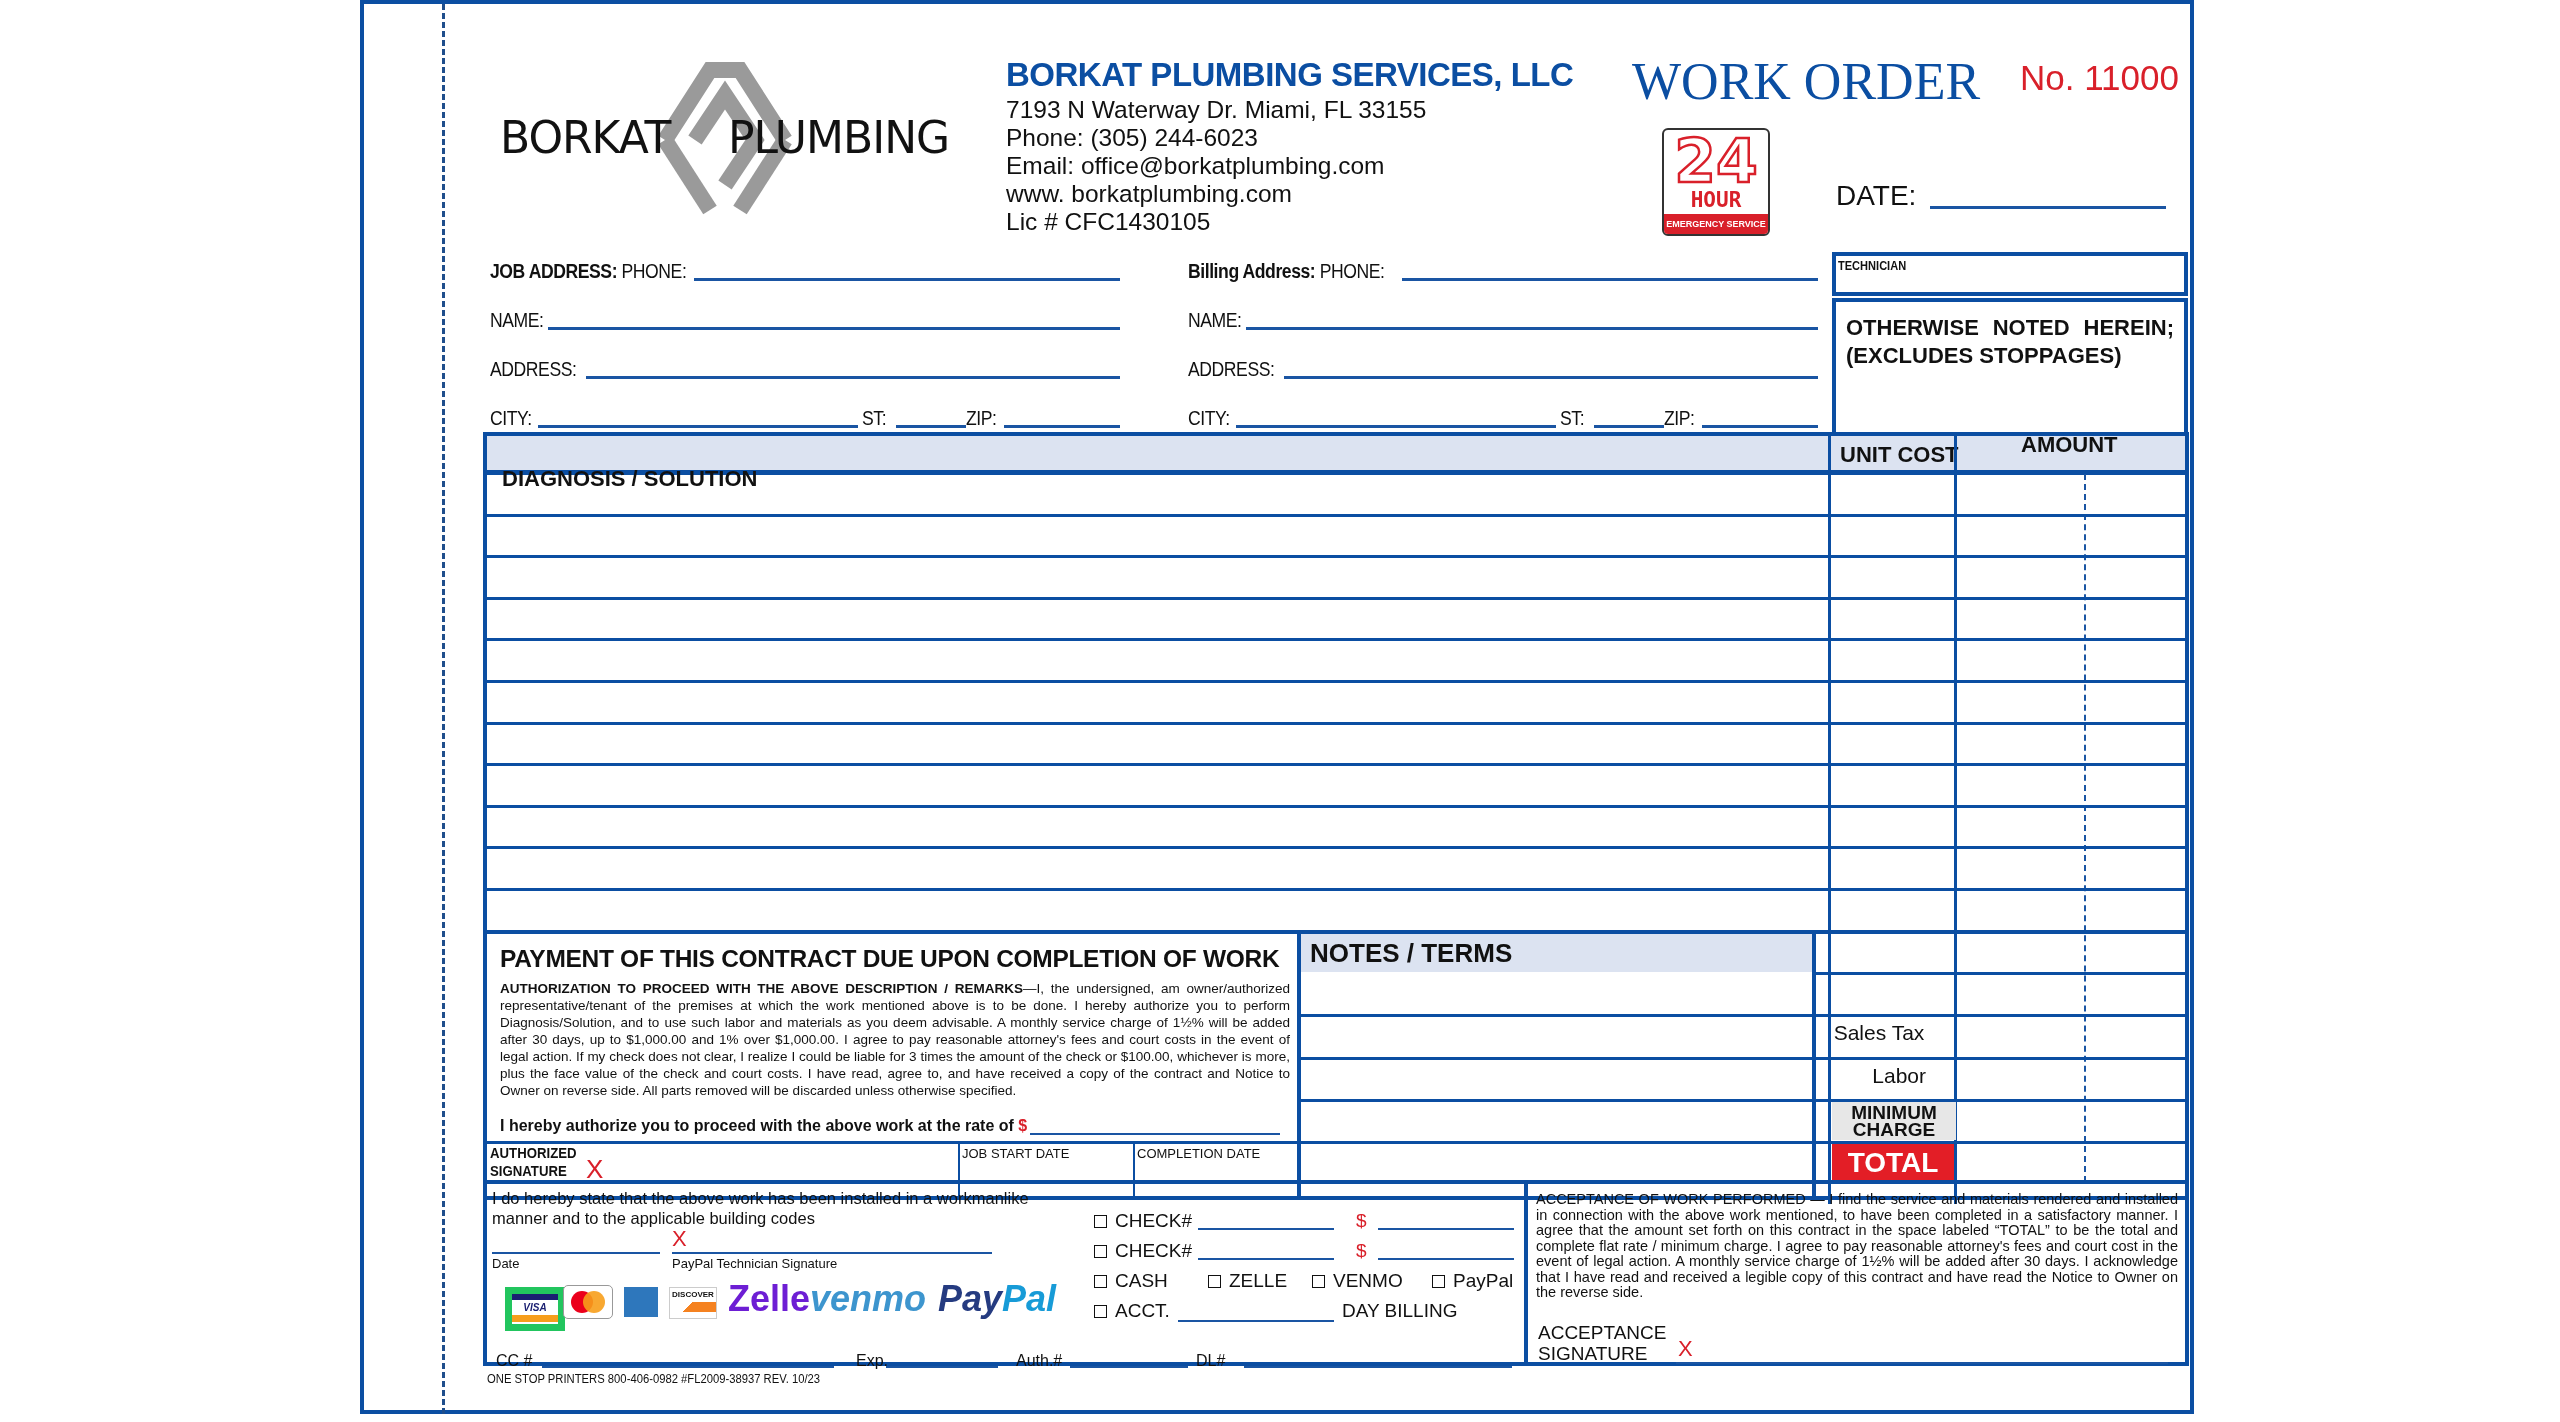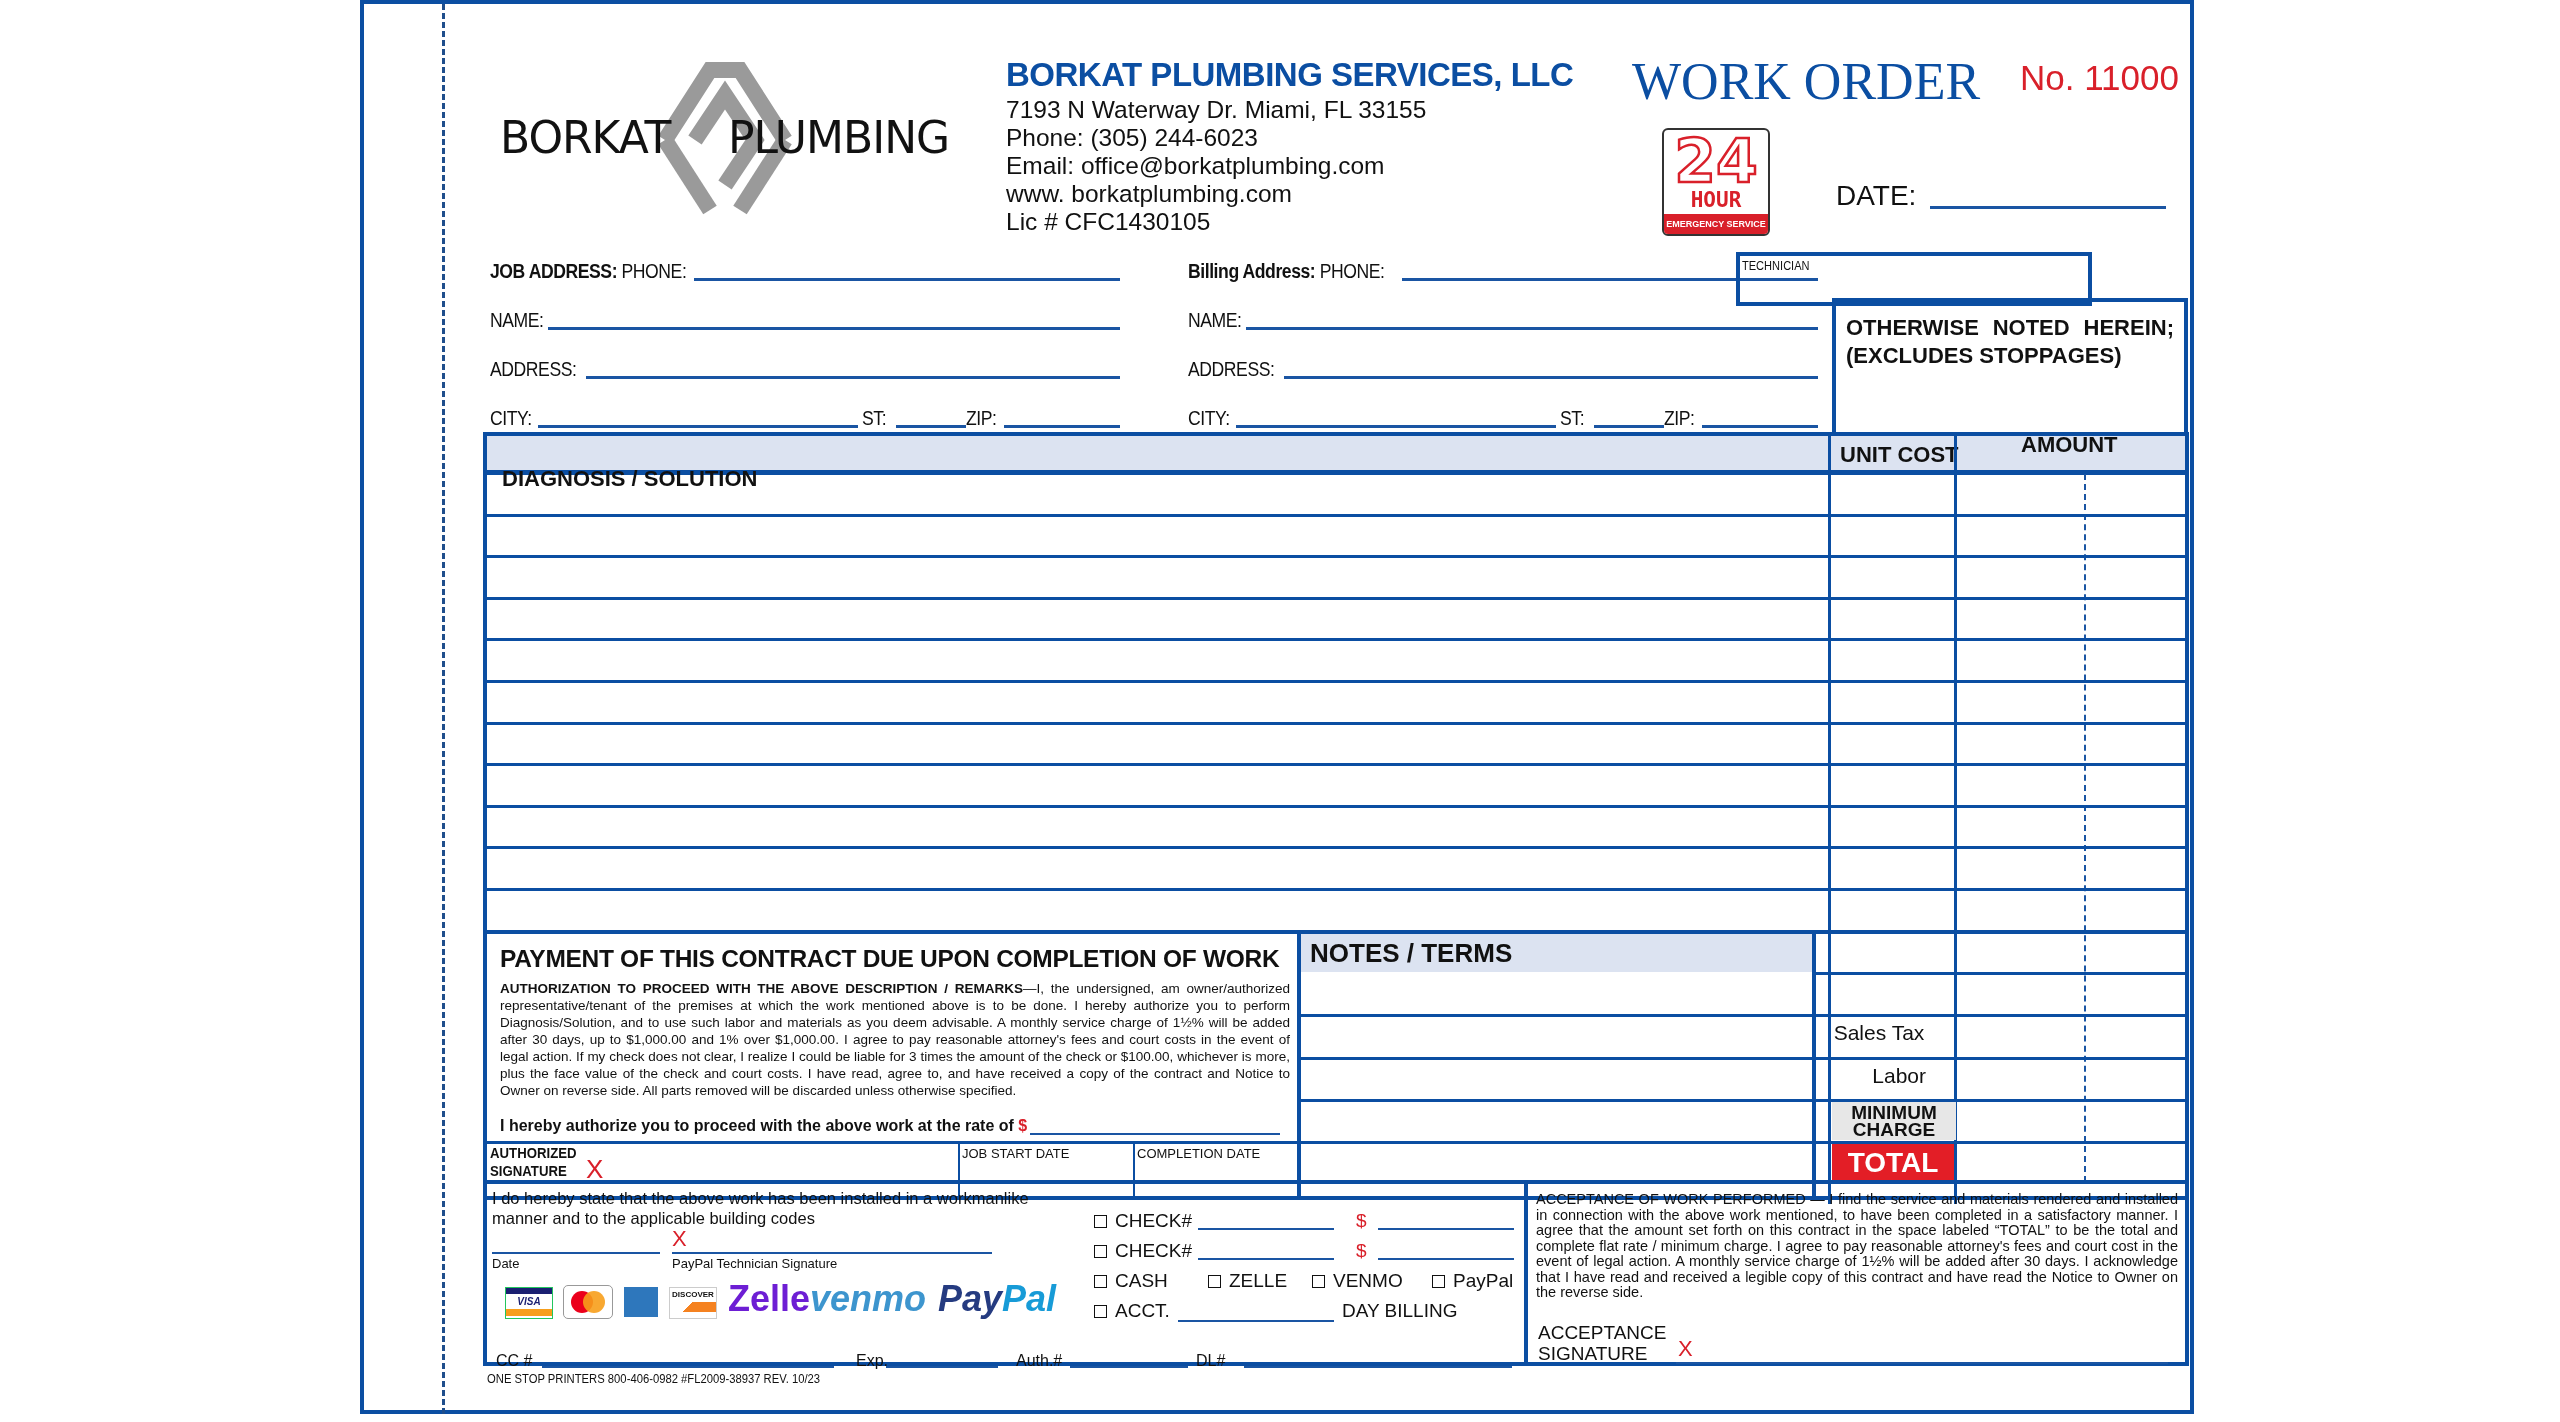--- a/index.html
+++ b/index.html
@@ -81,21 +81,21 @@
 <div class="line" style="left:1246px;top:327px;width:572px;"></div>
 <div class="lbl" style="left:1188px;top:358px;">ADDRESS:</div>
 <div class="line" style="left:1284px;top:376px;width:534px;"></div>
 <div class="lbl" style="left:1188px;top:407px;">CITY:</div>
 <div class="line" style="left:1236px;top:425px;width:320px;"></div>
 <div class="lbl" style="left:1560px;top:407px;">ST:</div>
 <div class="line" style="left:1594px;top:425px;width:70px;"></div>
 <div class="lbl" style="left:1664px;top:407px;">ZIP:</div>
 <div class="line" style="left:1702px;top:425px;width:116px;"></div>
 
-<div class="box" style="left:1736px;top:252px;width:356px;height:54px;">
+<div class="box" style="left:1832px;top:252px;width:356px;height:44px;font-weight:bold;">
   <span class="abs" style="left:2px;top:2px;font-size:13px;transform:scaleX(0.85);transform-origin:left;">TECHNICIAN</span>
 </div>
 <div class="box" style="left:1832px;top:298px;width:356px;height:138px;border-bottom:none;">
   <div style="position:absolute;left:10px;right:10px;top:12px;font-size:22px;font-weight:bold;line-height:28px;text-align:justify;text-align-last:justify;transform:scaleX(1);">
     <div>OTHERWISE NOTED HEREIN;</div>
     <div style="text-align-last:left;">(EXCLUDES STOPPAGES)</div>
   </div>
 </div>
 
 <div class="box" style="left:483px;top:432px;width:1706px;height:502px;"></div>
@@ -186,21 +186,21 @@
   </div>
 
 <div class="box" style="left:483px;top:1180px;width:1706px;height:186px;"></div>
 <div class="abs" style="left:492px;top:1188px;width:585px;font-size:16.5px;line-height:20px;">I do hereby state that the above work has been installed in a workmanlike manner and to the applicable building codes</div>
 <div class="line" style="left:492px;top:1252px;width:168px;border-bottom-width:2px;"></div>
 <div class="abs red" style="left:672px;top:1226px;font-size:22px;">X</div>
 <div class="line" style="left:672px;top:1252px;width:320px;border-bottom-width:2px;"></div>
 <div class="abs" style="left:492px;top:1256px;font-size:13px;">Date</div>
 <div class="abs" style="left:672px;top:1256px;font-size:13px;">PayPal Technician Signature</div>
 
-<div class="abs" style="left:505px;top:1287px;width:46px;height:30px;background:#fff;border:1px solid #22c55e;">
+<div class="abs" style="left:505px;top:1287px;width:46px;height:30px;background:#fff;border:7px solid #22c55e;">
   <div style="height:6px;background:#1a1f71;"></div>
   <div style="font-size:10px;font-weight:bold;font-style:italic;color:#1a1f71;text-align:center;line-height:15px;">VISA</div>
   <div style="height:7px;background:#f79e1b;"></div>
 </div>
 <div class="abs" style="left:563px;top:1285px;width:48px;height:32px;border:1px solid #999;border-radius:5px;background:#fff;">
   <div style="position:absolute;left:7px;top:5px;width:22px;height:22px;border-radius:50%;background:#eb001b;"></div>
   <div style="position:absolute;left:19px;top:5px;width:22px;height:22px;border-radius:50%;background:#f79e1b;opacity:0.9;"></div>
 </div>
 <div class="abs" style="left:624px;top:1287px;width:34px;height:30px;background:#2e77bc;"></div>
 <div class="abs" style="left:669px;top:1287px;width:46px;height:30px;background:#fff;border:1px solid #ccc;font-size:8px;font-weight:bold;text-align:center;line-height:14px;">

